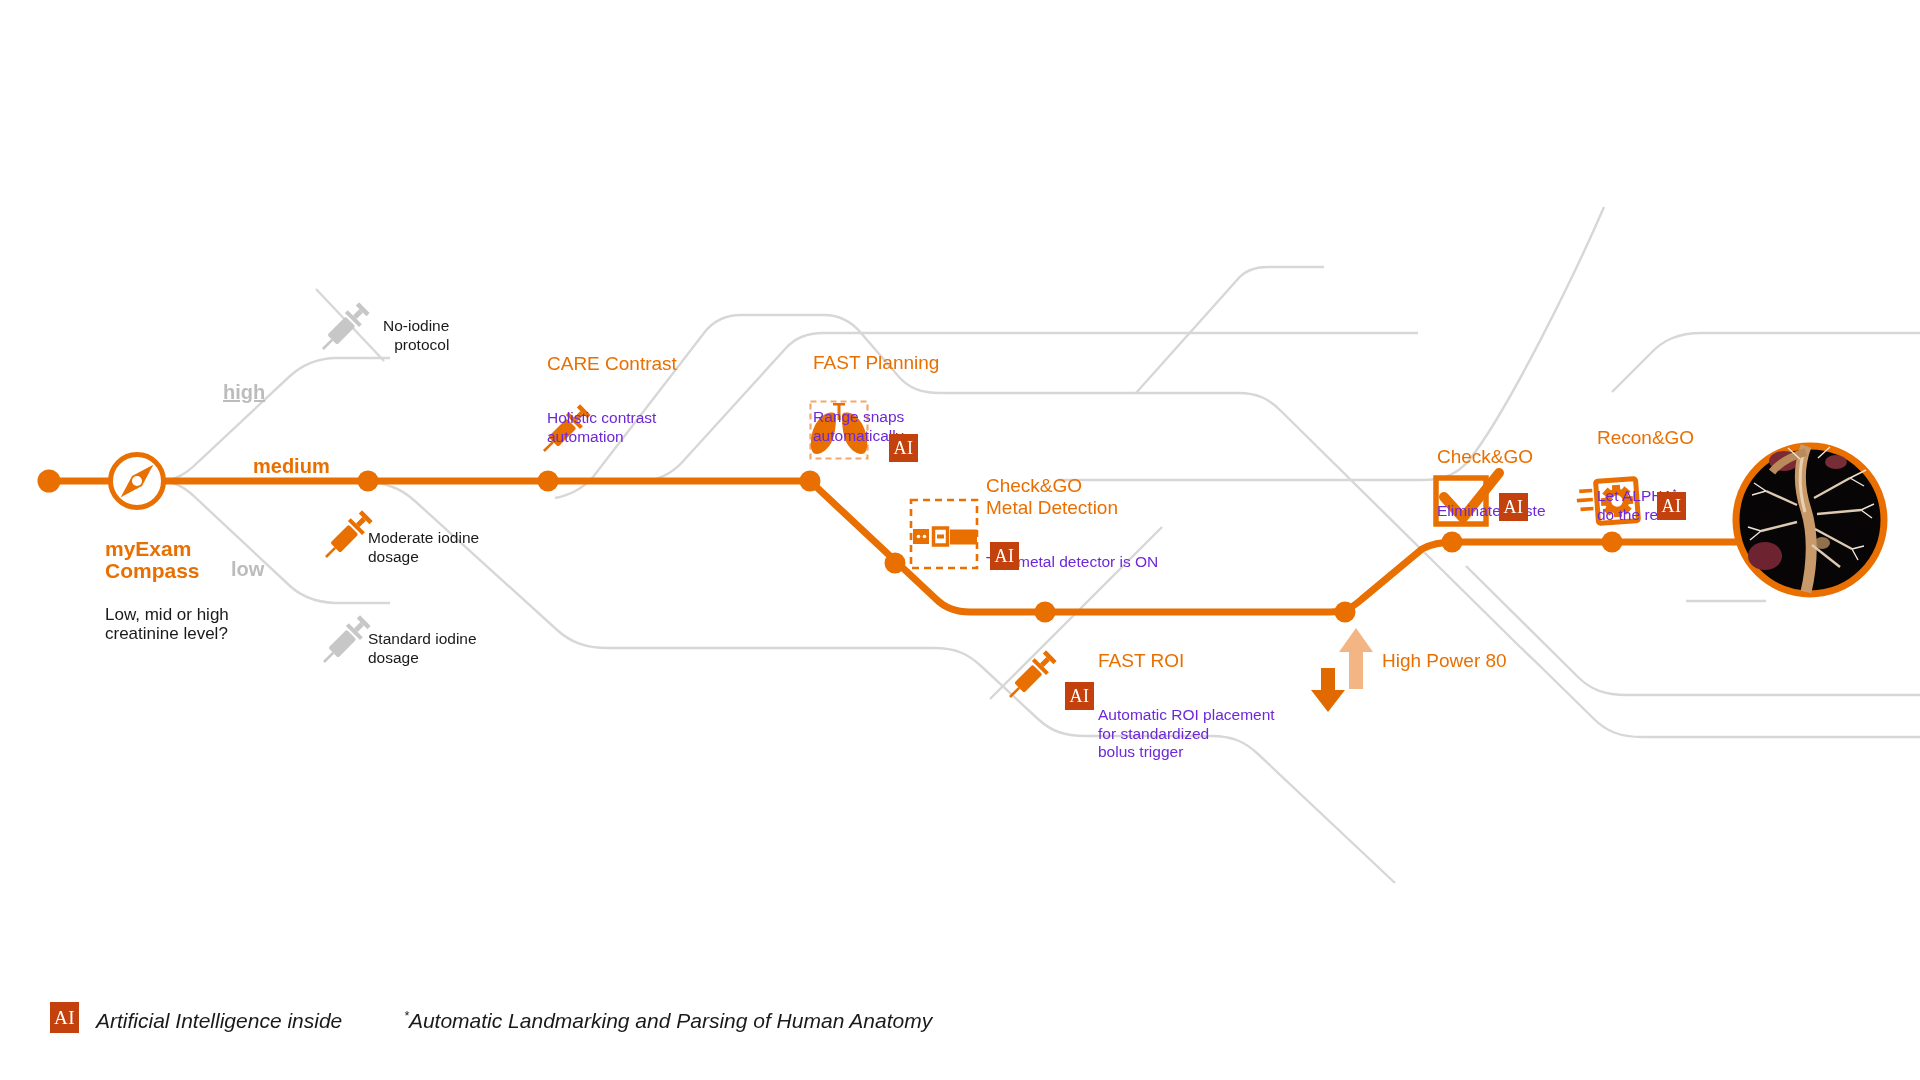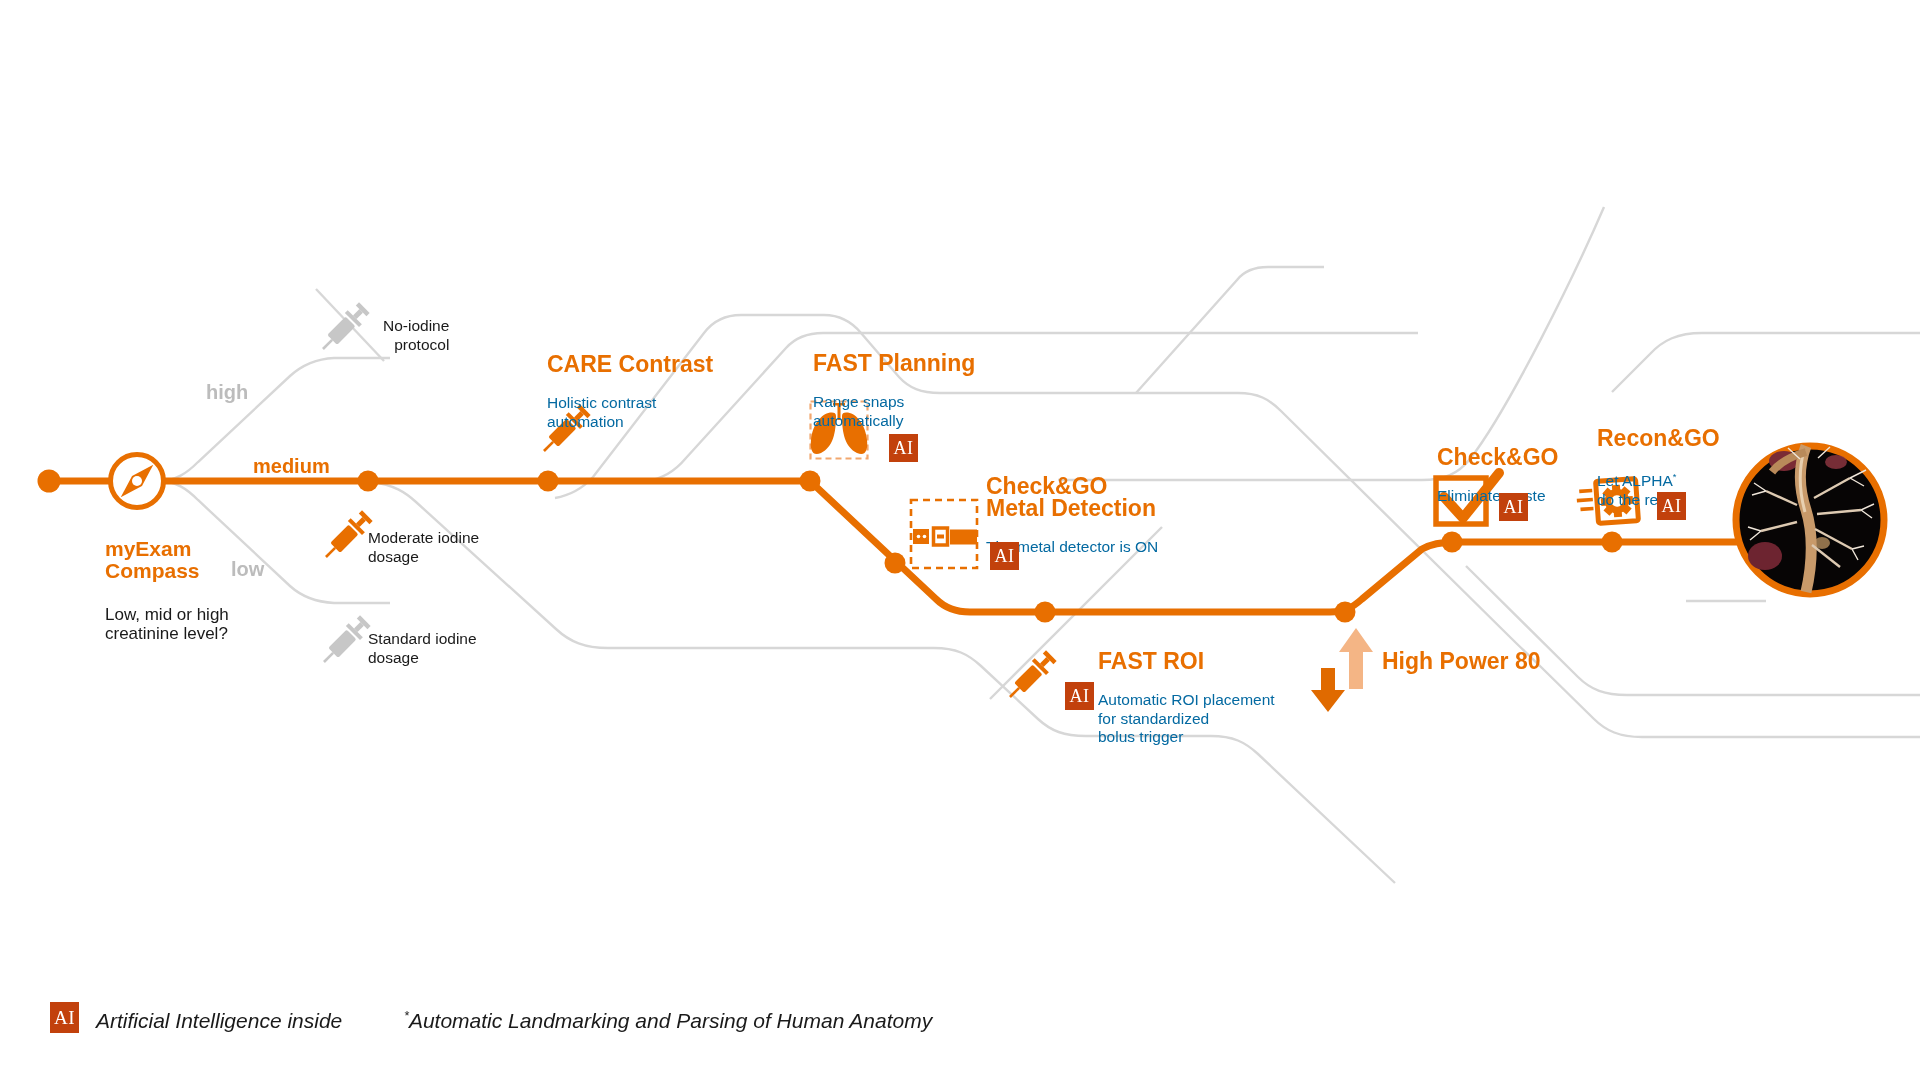--- a/index.html
+++ b/index.html
@@ -4,22 +4,22 @@
 <style>
   html,body{margin:0;padding:0;background:#ffffff;}
   #stage{
     position:relative;width:1920px;height:1080px;background:#ffffff;overflow:hidden;
     font-family:"Liberation Sans","DejaVu Sans",sans-serif;color:#1a1a1a;
   }
   #artwork{position:absolute;left:0;top:0;}
   .txt{position:absolute;white-space:pre-line;}
   .branch-label{font-size:20px;font-weight:bold;color:#bcbcbc;}
   .branch-label.orange{color:#e86f00;}
-  .station-title{font-size:23px;font-weight:bold;color:#e86f00;line-height:22px;white-space:pre-line;}
-  .station-desc{font-size:15.5px;line-height:18.5px;color:#0369a1;white-space:pre-line;margin-top:1px;}
+  .station-title{font-size:19px;font-weight:normal;color:#e86f00;line-height:22px;white-space:pre-line;}
+  .station-desc{font-size:15.5px;line-height:18.5px;color:#6d28d9;white-space:pre-line;margin-top:16px;}
   .start-title{font-size:21px;font-weight:bold;color:#e86f00;line-height:22px;white-space:pre-line;}
   .start-desc{font-size:17px;line-height:19px;color:#1a1a1a;white-space:pre-line;margin-top:5px;}
   .opt-label{font-size:15.5px;line-height:18.5px;color:#1a1a1a;white-space:pre-line;}
   .ai-badge{
     position:absolute;width:29px;height:28px;background:#c2410c;color:#ffffff;
     display:flex;align-items:center;justify-content:center;
     font-size:18px;letter-spacing:.5px;font-family:Liberation Serif, serif;margin-left:8px;
   }
   .legend{position:absolute;left:0;top:996px;width:1100px;height:46px;}
   .legend .ai-badge{position:absolute;left:42px;top:6px;width:29px;height:31px;font-size:19px;}
@@ -180,21 +180,21 @@
           <path d="M1861,510 L1874,504 M1861,510 L1872,518"></path>
           <path d="M1852,549 L1864,546 M1852,549 L1858,560"></path>
           <path d="M1766,491 L1754,483 M1766,491 L1752,495"></path>
           <path d="M1761,531 L1748,527 M1761,531 L1750,540"></path>
           <path d="M1800,459 L1788,448 M1818,458 L1830,447"></path>
         </g>
       </g>
     </g>
   </svg>
 
-  <div class="txt branch-label" style="left:206px;top:381px;">high</div>
+  <div class="txt branch-label" style="left:223px;top:381px;text-decoration:underline;">high</div>
   <div class="txt branch-label orange" style="left:225px;top:455px;margin-left:28px;">medium</div>
   <div class="txt branch-label" style="left:231px;top:558px;">low</div>
 
   <div class="txt" style="left:105px;top:520px;">
     <div class="start-title">myExam
 Compass</div>
     <div class="start-desc">Low, mid or high
 creatinine level?</div>
   </div>
 

